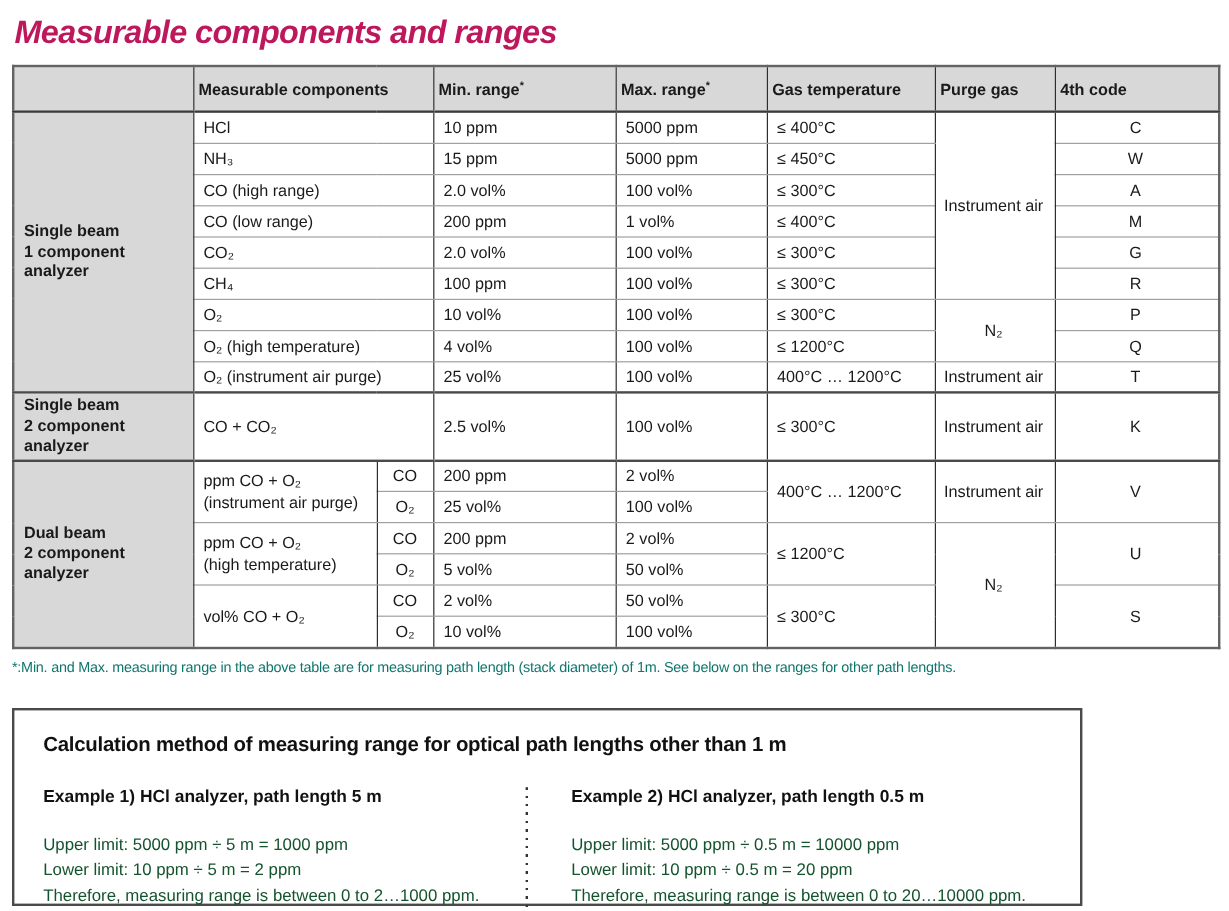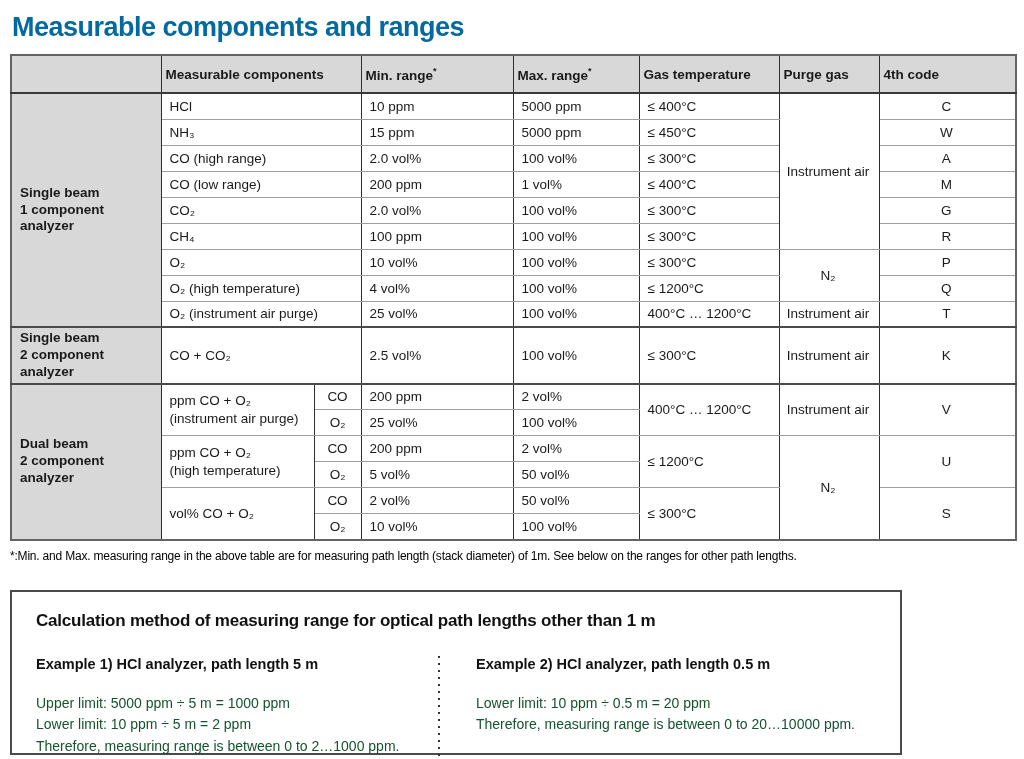--- a/index.html
+++ b/index.html
@@ -8,21 +8,22 @@
     width: 1024px; height: 759px;
     font-family: "Liberation Sans", "DejaVu Sans", sans-serif;
     color: #1a1a1a;
     overflow: hidden;
   }
   h1.page-title {
     margin: 12px 0 11px 12px;
     font-size: 27px;
     font-weight: 700;
     letter-spacing: -0.5px;
-    color: #0369a1;
+    color: #be185d;
+    font-style: italic;
   }
   table.spec {
     margin-left: 10px;
     width: 1005px;
     border-collapse: collapse;
     table-layout: fixed;
     border: 2px solid #636363;
     font-size: 13.5px;
   }
   .spec th, .spec td {
@@ -57,21 +58,21 @@
   .spec td.ctr { text-align: center; padding-left: 4px; }
   .spec td.gas { text-align: center; padding: 2px 4px; }
   .spec td.group { white-space: pre-line; line-height: 1.3; }
   .spec tr.tall td, .spec tr.tall th { height: 39px; }
   .spec tr.sec-top td, .spec tr.sec-top th { border-top: 2px solid #4a4a4a; }
   .spec tr.grp-top td { border-top: 1px solid #474747; }
   .footnote {
     margin: 8px 0 0 10px;
     font-size: 12px;
     letter-spacing: -0.2px;
-    color: #000000;
+    color: #0f766e;
   }
   .calc-box {
     margin: 27px 10px 0 10px;
     width: 892px;
     height: 165px;
     border: 2px solid #4a4a4a;
     background: #fff;
     padding: 19px 24px 12px 24px;
   }
   .calc-title {
@@ -269,17 +270,18 @@
   <div class="examples">
     <div class="example left">
       <div class="ex-heading">Example 1) HCl analyzer, path length 5 m</div>
       <div class="ex-line">Upper limit: 5000 ppm ÷ 5 m = 1000 ppm</div>
       <div class="ex-line">Lower limit: 10 ppm ÷ 5 m = 2 ppm</div>
       <div class="ex-line">Therefore, measuring range is between 0 to 2…1000 ppm.</div>
     </div>
     <div class="ex-divider"></div>
     <div class="example right">
       <div class="ex-heading">Example 2) HCl analyzer, path length 0.5 m</div>
+      <div class="ex-line">Upper limit: 5000 ppm ÷ 0.5 m = 10000 ppm</div>
       <div class="ex-line">Lower limit: 10 ppm ÷ 0.5 m = 20 ppm</div>
       <div class="ex-line">Therefore, measuring range is between 0 to 20…10000 ppm.</div>
     </div>
   </div>
 </div>
 
 </body></html>

